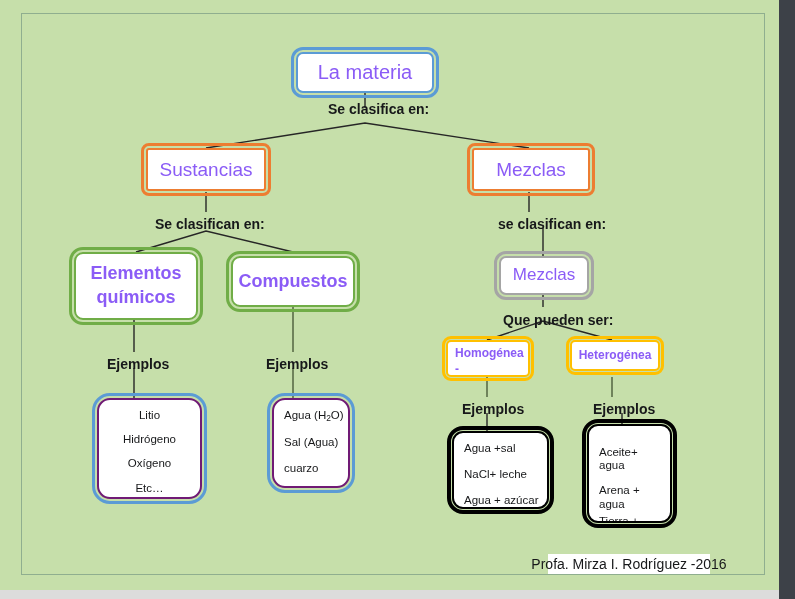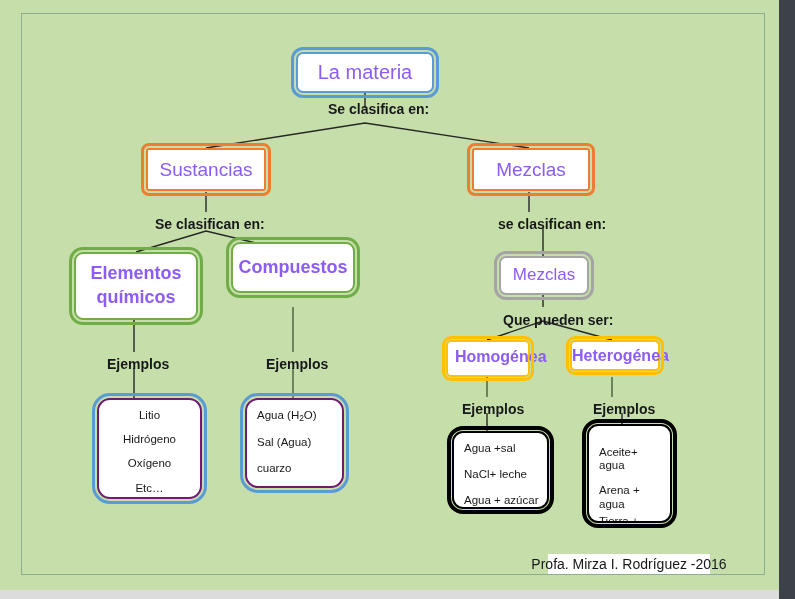--- a/index.html
+++ b/index.html
@@ -110,21 +110,21 @@
     border-radius: 11px;
     outline: 4px solid #000000;
     outline-offset: 1px;
   }
 
   
   .t-title   { font-size: 20px; }
   .t-lvl2    { font-size: 19px; }
   .t-lvl3    { font-size: 18px; }
   .t-lvl3s   { font-size: 17px; }
-  .t-small   { font-size: 16px; }
+  .t-small   { font-size: 12px; }
 
   
   .conn-label {
     position: absolute;
     font-size: 14px;
     font-weight: bold;
     color: #17181a;
     white-space: nowrap;
     z-index: 5;
   }
@@ -231,21 +231,21 @@
 
   <div class="conn-label" style="left:155px; top:216px;">Se clasifican en:</div>
 
   <div class="conn-label" style="left:498px; top:216px;">se clasifican en:</div>
 
   <div class="node box-green t-lvl3" style="left:74px; top:252px; width:124px; height:68px;">
     <span class="txt">Elementos</span>
     <span class="txt">químicos</span>
   </div>
 
-  <div class="node box-green t-lvl3" style="left:231px; top:242px; width:124px; height:51px;">
+  <div class="node box-green t-lvl3" style="left:231px; top:256px; width:124px; height:51px;">
     <span class="txt">Compuestos</span>
   </div>
 
   <div class="node box-gray t-lvl3s" style="left:499px; top:256px; width:90px; height:39px;">
     <span class="txt">Mezclas</span>
   </div>
 
   <div class="conn-label" style="left:503px; top:312px;">Que pueden ser:</div>
 
   <div class="node box-yellow t-small" style="left:446px; top:340px; width:84px; height:37px; justify-content:flex-start; text-align:left; padding:4px 0 0 7px; font-weight:bold;">
@@ -264,21 +264,21 @@
 
   <div class="listbox box-lblue centered" style="left:82px; top:398px; width:105px; height:101px;">
     <div class="inner">
       <div class="row">Litio</div>
       <div class="row">Hidrógeno</div>
       <div class="row">Oxígeno</div>
       <div class="row">Etc…</div>
     </div>
   </div>
 
-  <div class="listbox box-lblue lefted tight" style="left:230px; top:398px; width:99px; height:90px;">
+  <div class="listbox box-lblue lefted tight" style="left:257px; top:398px; width:78px; height:90px;">
     <div class="inner">
       <div class="row">Agua (H<sub>2</sub>O)</div>
       <div class="row">Sal (Agua)</div>
       <div class="row">cuarzo</div>
     </div>
   </div>
 
   <div class="listbox box-black lefted tight" style="left:452px; top:431px; width:97px; height:78px;">
     <div class="inner">
       <div class="row">Agua +sal</div>

